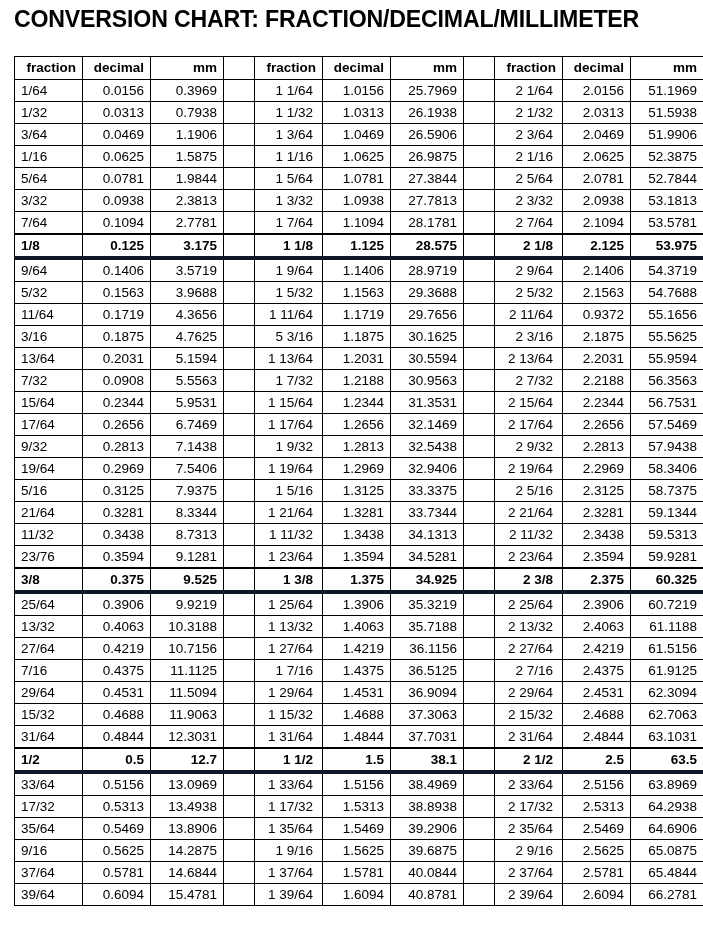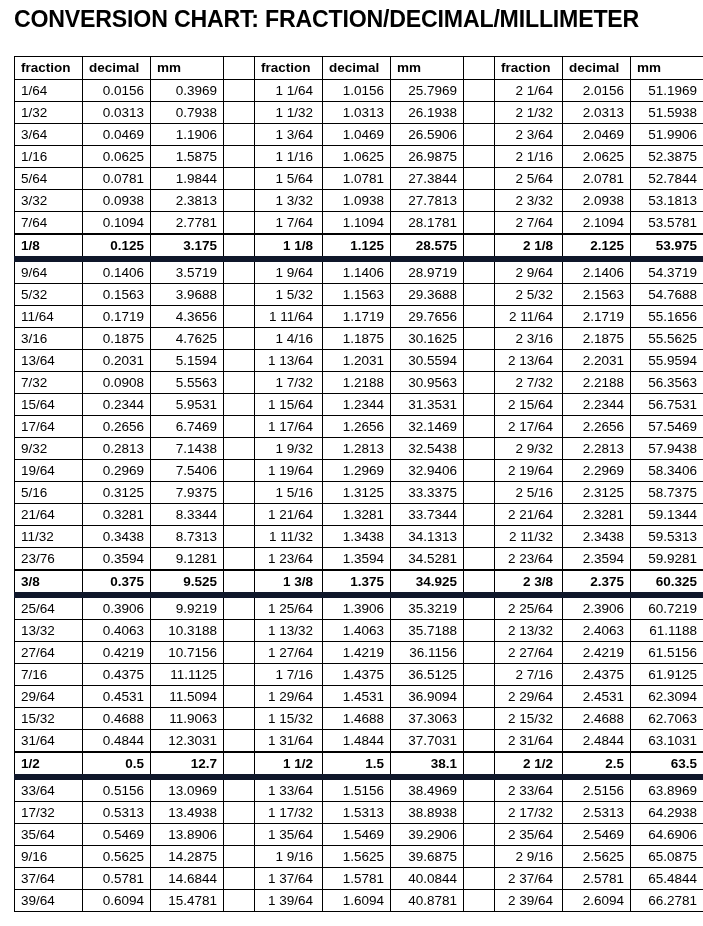--- a/index.html
+++ b/index.html
@@ -54,21 +54,21 @@
     line-height: 21px;
     font-weight: normal;
     font-size: 13.5px;
     box-sizing: border-box;
     background: #ffffff;
     overflow: hidden;
     white-space: nowrap;
   }
   table.conv th {
     font-weight: bold;
-    text-align: left;
+    text-align: right;
     height: 22px;
     line-height: 22px;
   }
   
   col.c-frac { width: 68px; }
   col.c-dec  { width: 68px; }
   col.c-mm   { width: 73px; }
   col.c-gap  { width: 31px; }
 
   td.frac { text-align: left; }
@@ -77,21 +77,21 @@
   td.mm   { text-align: right; padding-right: 7px; }
 
   td.gap, th.gap {
     border: 1px solid #000000;
     background: #ffffff;
   }
   
   tr.bold-row > td {
     font-weight: bold;
     border-top: 2px solid #000000;
-    border-bottom: 6px solid #0f172a;
+    border-bottom: 4px solid #0f172a;
   }
   tr.bold-row > td.gap {
     font-weight: normal;
   }
   
 </style>
 </head>
 <body>
 
 <div id="page">
@@ -262,29 +262,29 @@
           <tr>
             <td class="frac">11/64</td>
             <td class="dec">0.1719</td>
             <td class="mm">4.3656</td>
             <td class="gap">&nbsp;</td>
             <td class="frac mixed">1 11/64</td>
             <td class="dec">1.1719</td>
             <td class="mm">29.7656</td>
             <td class="gap">&nbsp;</td>
             <td class="frac mixed">2 11/64</td>
-            <td class="dec">2.1719</td>
+            <td class="dec">0.9372</td>
             <td class="mm">55.1656</td>
           </tr>
           <tr>
             <td class="frac">3/16</td>
             <td class="dec">0.1875</td>
             <td class="mm">4.7625</td>
             <td class="gap">&nbsp;</td>
-            <td class="frac mixed">1  4/16</td>
+            <td class="frac mixed">5  3/16</td>
             <td class="dec">1.1875</td>
             <td class="mm">30.1625</td>
             <td class="gap">&nbsp;</td>
             <td class="frac mixed">2  3/16</td>
             <td class="dec">2.1875</td>
             <td class="mm">55.5625</td>
           </tr>
           <tr>
             <td class="frac">13/64</td>
             <td class="dec">0.2031</td>

